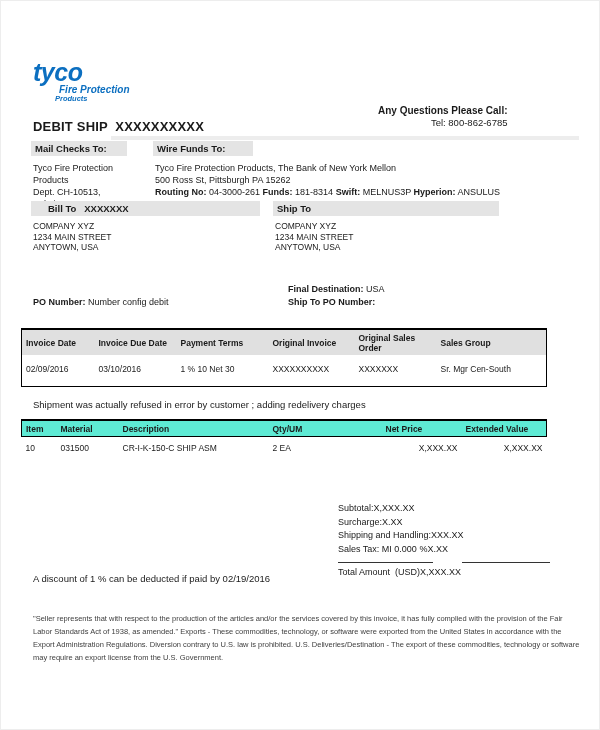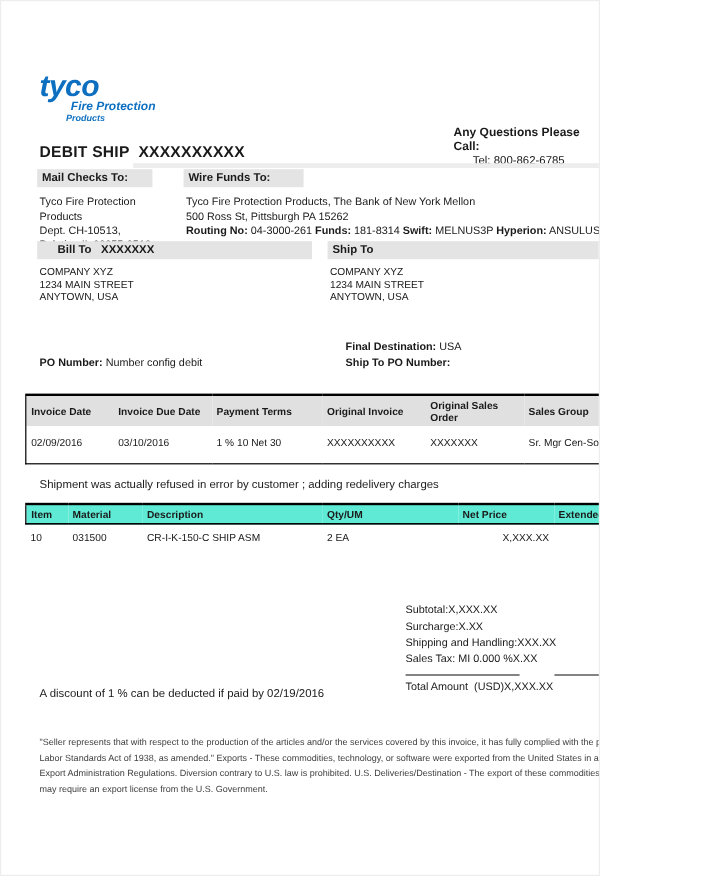--- a/index.html
+++ b/index.html
@@ -3,36 +3,36 @@
 <meta charset="utf-8">
 <style>
   * { margin:0; padding:0; box-sizing:border-box; }
   html,body { background:#fff; }
   body {
     width:600px; height:730px;
     font-family:"Liberation Sans", sans-serif;
     color:#1a1a1a;
   }
   .page {
-    position:relative; width:500px; height:730px;
+    position:relative; width:600px; height:730px;
     background:#fff; border:1px solid #ededed; overflow:hidden;
   }
   .pre { white-space:pre; }
   .b { font-weight:bold; }
 
   
   .logo { position:absolute; left:32px; top:58px; color:#0C6FC0; }
   .logo-word { font-size:25px; font-weight:bold; font-style:italic; letter-spacing:-0.5px; line-height:26px; }
   .logo-sub1 { font-size:10px; font-weight:bold; font-style:italic; margin-left:26px; line-height:9px; }
   .logo-sub2 { font-size:7.5px; font-weight:bold; font-style:italic; margin-left:22px; line-height:9px; }
 
   
   .contact { position:absolute; left:377px; top:104px; }
   .contact-title { font-size:10px; font-weight:bold; line-height:12px; }
-  .contact-phone { font-size:9.5px; margin-left:16px; line-height:12px; }
+  .contact-phone { font-size:9.5px; margin-left:16px; line-height:12px;text-align:right; }
 
   
   .memo-title { position:absolute; left:32px; top:118px; font-size:13px; font-weight:bold; letter-spacing:0.2px; }
   .title-rule { position:absolute; left:110px; top:135px; width:468px; height:4px; background:#ededed; }
 
   
   .bar { background:#E4E4E4; font-weight:bold; font-size:9.5px; padding:2px 4px; line-height:11px; }
 
   .mail-col { position:absolute; left:30px; top:140px; width:120px; }
   .mail-col .bar { width:96px; }

